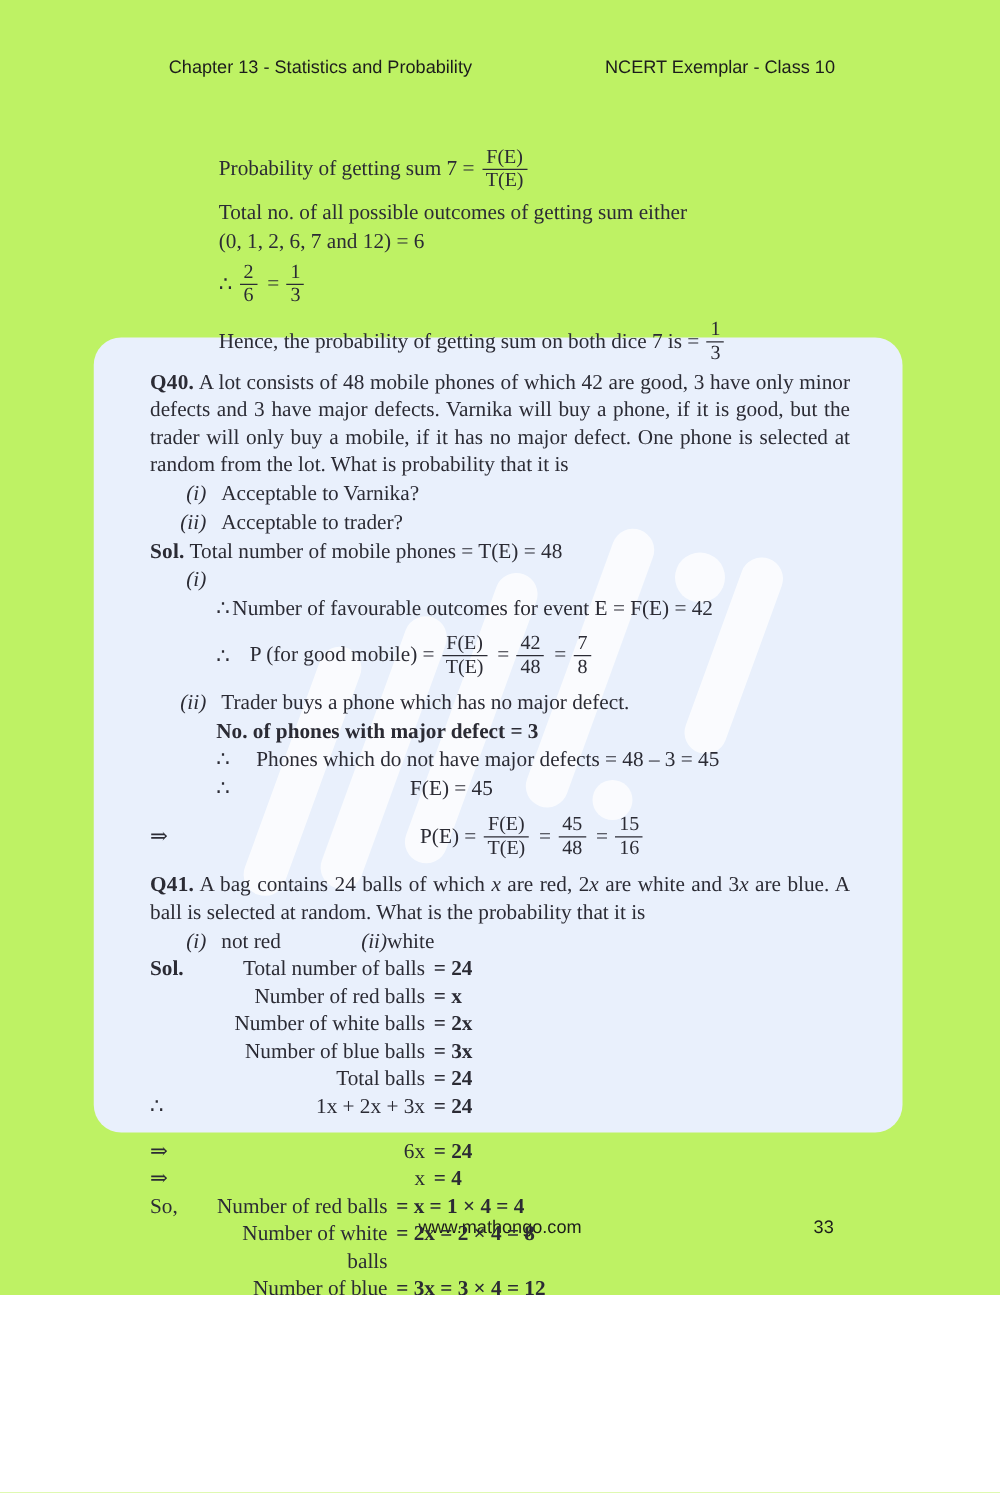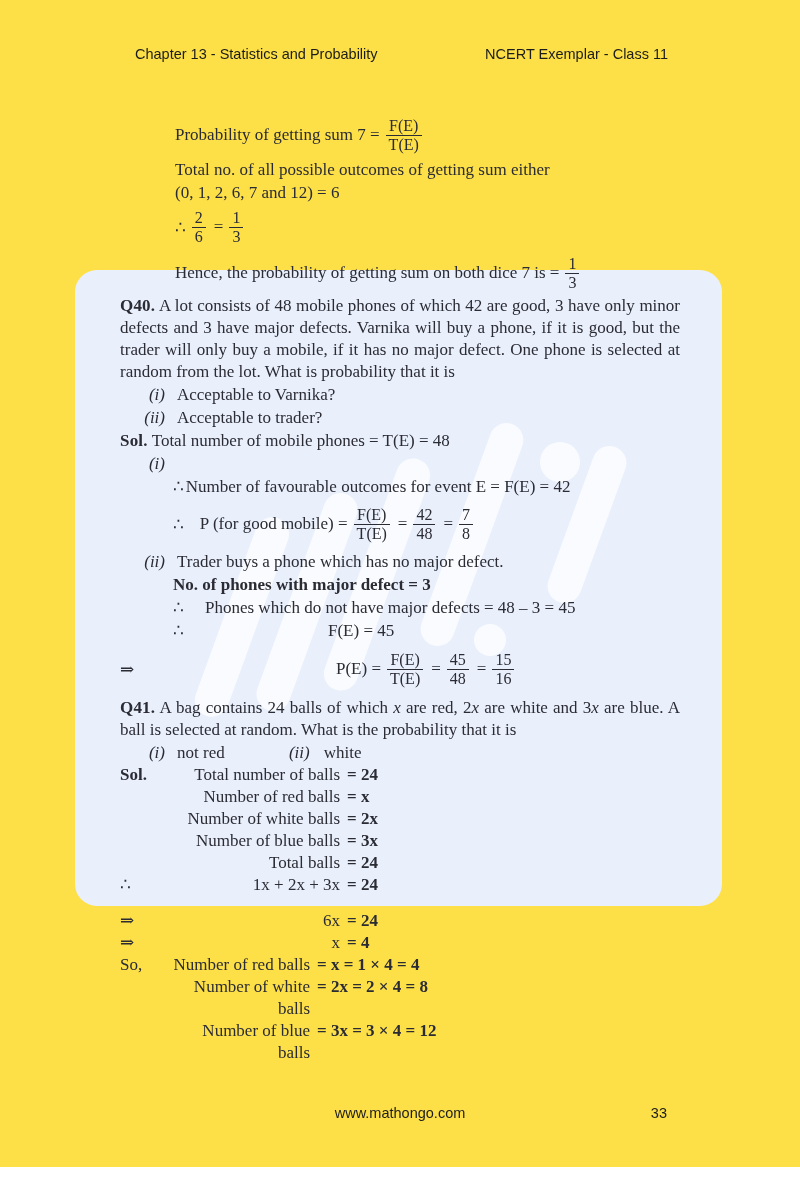--- a/index.html
+++ b/index.html
@@ -1,19 +1,19 @@
 <!DOCTYPE html>
 <html><head>
 <meta charset="utf-8">
 <style>
   html,body{margin:0;padding:0;}
   .page{
     position:relative;
-    width:800px;height:1167px;
-    background:#fde047;
+    width:800px;height:1036px;
+    background:#bef264;
     overflow:hidden;
     font-family:"Liberation Serif","DejaVu Serif",serif;
     color:#2b2b34;
   }
   
   .header{
     display:flex;justify-content:space-between;
     margin:46px 132px 0 135px;
     font-family:"Liberation Sans","DejaVu Sans",sans-serif;
     font-size:14.5px;color:#1c1c1c;
@@ -69,21 +69,21 @@
   .boldmk{font-weight:bold;}
   .it{font-style:italic;}
 </style>
 </head>
 <body>
 
 <div class="page">
 
   <div class="header">
     <span>Chapter 13 - Statistics and Probability</span>
-    <span>NCERT Exemplar - Class 11</span>
+    <span>NCERT Exemplar - Class 10</span>
   </div>
 
   <div class="content">
 
     <div class="intro">
       <div class="frow fracline indent1">
         <span>Probability of getting sum 7 =</span>
         <span class="frac gap6">
           <span class="num">F(E)</span>
           <span class="den">T(E)</span>
@@ -190,21 +190,21 @@
             <span class="num">15</span>
             <span class="den">16</span>
           </span>
         </div>
 
         <p class="para" style="margin:1px 0 0 0;"><b>Q41.</b> <span>A bag contains 24 balls of which </span><span class="it">x</span><span> are red, 2</span><span class="it">x</span><span> are white and 3</span><span class="it">x</span><span> are blue. A ball is selected at random. What is the probability that it is</span></p>
         <div class="itemrow">
           <span class="imk">(i)</span>
           <span class="gap12">not red</span>
           <span class="imk" style="margin-left:60px;width:25px;">(ii)</span>
-          <span style="margin-left:14px;">white</span>
+          <span style="margin-left:0;">white</span>
         </div>
         <div class="eqrow">
           <span class="mk boldmk">Sol.</span>
           <span class="lhs">Total number of balls</span>
           <span class="rhs">= 24</span>
         </div>
         <div class="eqrow">
           <span class="mk"></span>
           <span class="lhs">Number of red balls</span>
           <span class="rhs">= x</span>

